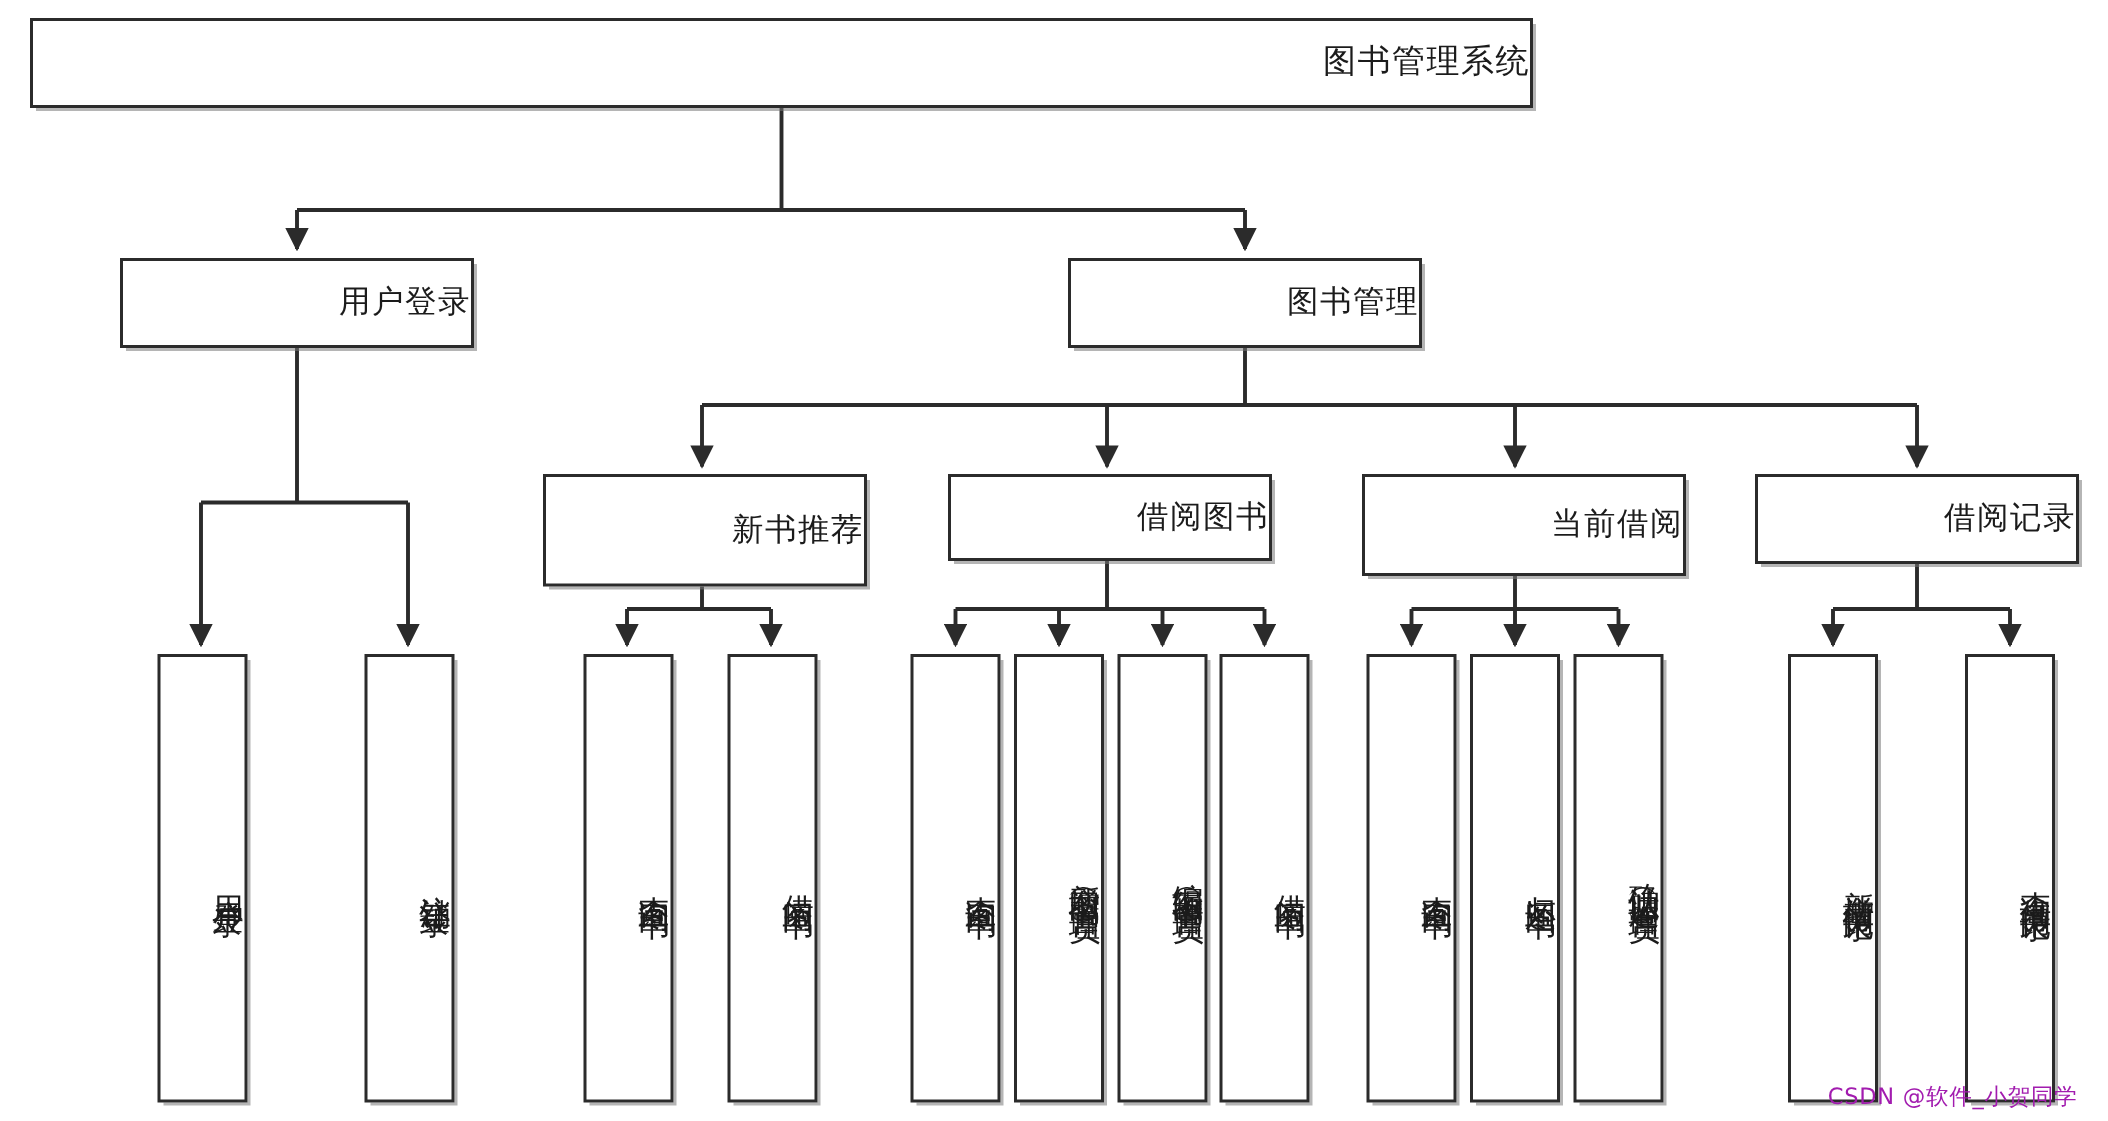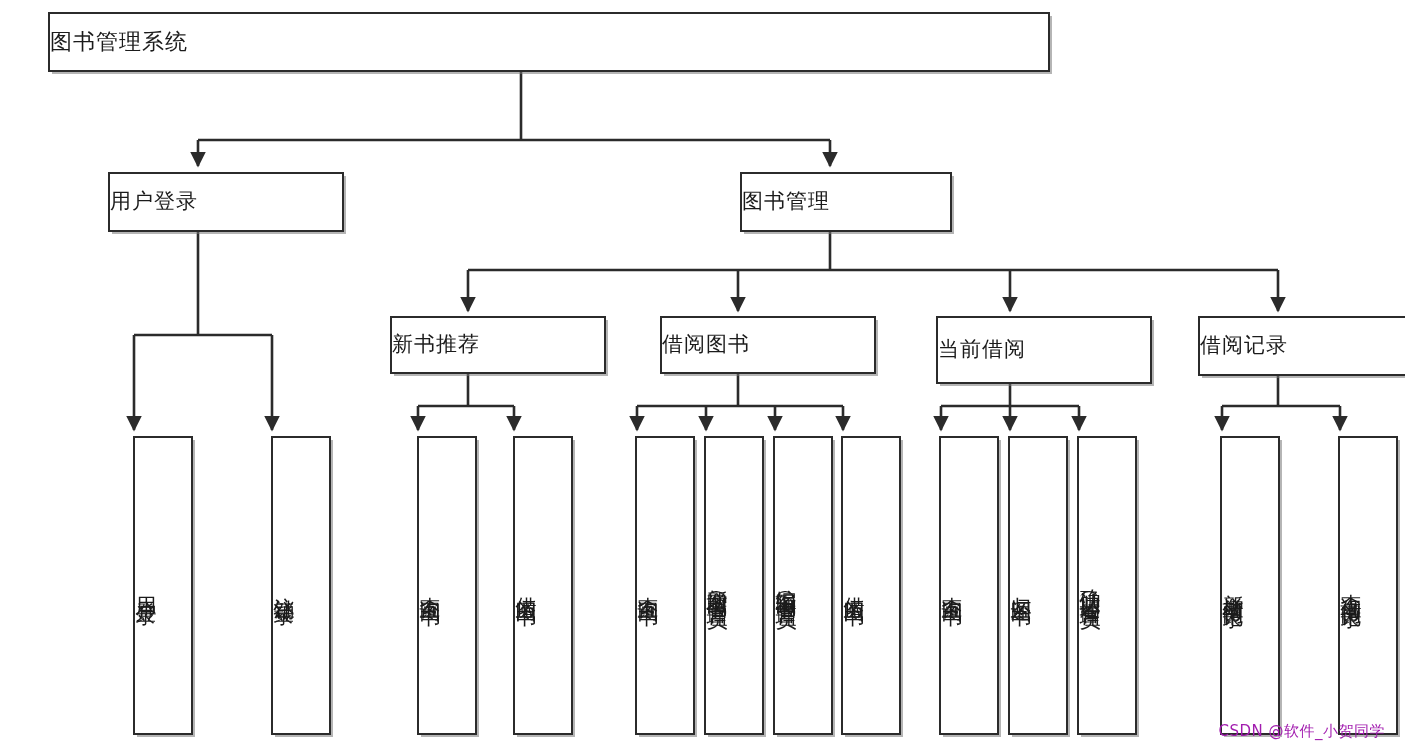--- a/index.html
+++ b/index.html
@@ -27,24 +27,23 @@
     pointer-events: none;
   }
   .node {
     position: absolute;
     box-sizing: border-box;
     background: #ffffff;
     border: 2px solid #2b2b2b;
     box-shadow: 3px 3px 0 -1px rgba(120,120,120,0.55);
     display: flex;
     align-items: center;
-    justify-content: flex-start;
+    justify-content: flex-end;
     color: #1b1b1b;
     letter-spacing: 1px;
-    margin-left: 28px;
   }
   .node .label {
     display: block;
     text-align: center;
     line-height: 1.22;
     white-space: pre-line;
   }
   
   .node.h .label {
     font-size: 21px;
@@ -132,25 +131,25 @@
     </g>
   </svg>
 
   <div class="node h root" style="left:20px; top:12px; width:1002px; height:60px;">
     <span class="label">图书管理系统</span>
   </div>
 
   <div class="node h" style="left:80px; top:172px; width:236px; height:60px;">
     <span class="label">用户登录</span>
   </div>
-  <div class="node h" style="left:712px; top:172px; width:212px; height:60px;">
+  <div class="node h" style="left:712px; top:172px; width:236px; height:60px;">
     <span class="label">图书管理</span>
   </div>
 
-  <div class="node h" style="left:362px; top:316px; width:216px; height:58px;">
+  <div class="node h" style="left:362px; top:316px; width:216px; height:75px;">
     <span class="label">新书推荐</span>
   </div>
   <div class="node h" style="left:632px; top:316px; width:216px; height:58px;">
     <span class="label">借阅图书</span>
   </div>
   <div class="node h" style="left:908px; top:316px; width:216px; height:68px;">
     <span class="label">当前借阅</span>
   </div>
   <div class="node h" style="left:1170px; top:316px; width:216px; height:60px;">
     <span class="label">借阅记录</span>

